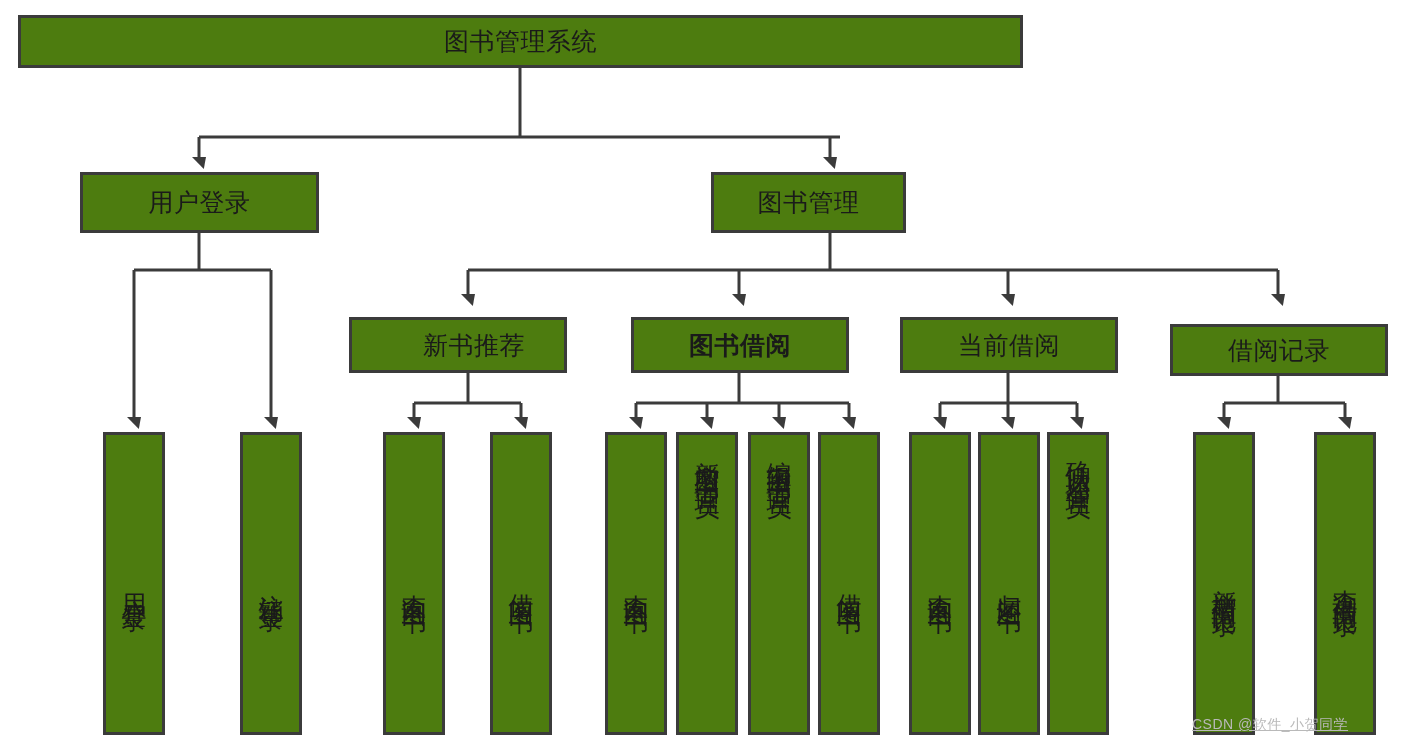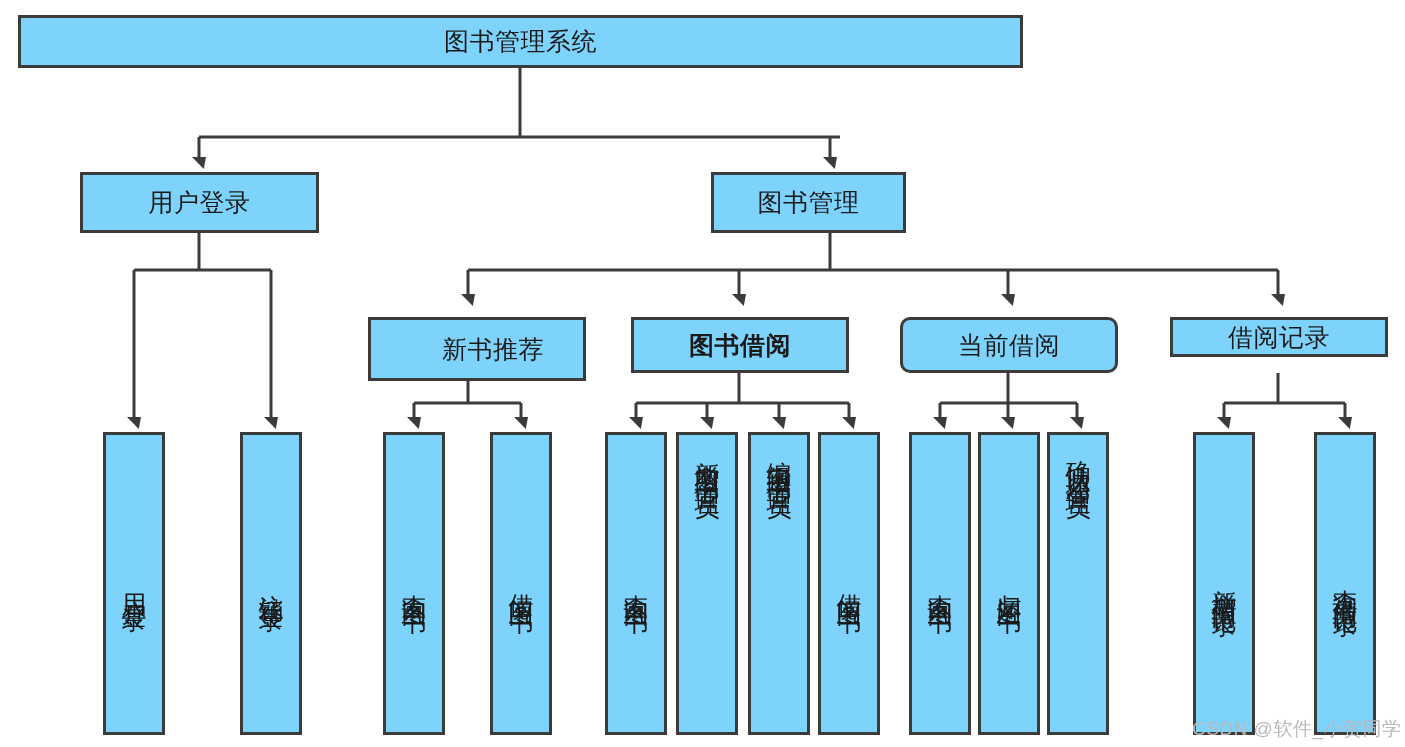--- a/index.html
+++ b/index.html
@@ -22,21 +22,21 @@
     left: 0;
     top: 0;
     width: 1405px;
     height: 747px;
     pointer-events: none;
   }
   .node {
     position: absolute;
     box-sizing: border-box;
     border: 3px solid #3b3b3b;
-    background: #7dd3fc;
+    background: #4d7c0f;
     color: #1a1a1a;
     display: flex;
     align-items: center;
     justify-content: center;
     text-align: center;
     line-height: 1.0;
   }
   .node.horiz {
     font-size: 25px;
     letter-spacing: 0.5px;
@@ -61,24 +61,25 @@
   }
   .vert.center .vtext {
     margin-top: auto;
     margin-bottom: auto;
   }
   .vert.top .vtext {
     margin-top: 6px;
   }
   .watermark {
     position: absolute;
-    font-size: 19px;
+    font-size: 14px;
     color: #b9b9b9;
     white-space: nowrap;
     letter-spacing: 0.5px;
+    text-decoration: underline;
   }
 </style>
 </head>
 <body>
 
 <div id="canvas">
 
   <svg id="edges" viewBox="0 0 1405 747" xmlns="http://www.w3.org/2000/svg">
     <defs>
       <marker id="arrow" markerWidth="12" markerHeight="14" refX="1" refY="7" orient="auto" markerUnits="userSpaceOnUse">
@@ -128,27 +129,27 @@
       <path d="M1345,403 L1345,418" marker-end="url(#arrow)"></path>
     </g>
   </svg>
 
   <div class="node horiz root" style="left:18px; top:15px; width:1005px; height:53px;">图书管理系统</div>
 
   <div class="node horiz" style="left:80px; top:172px; width:239px; height:61px;">用户登录</div>
 
   <div class="node horiz" style="left:711px; top:172px; width:195px; height:61px;">图书管理</div>
 
-  <div class="node horiz" style="left:368px; top:317px; width:218px; height:64px;padding-left:32px;">新书推荐</div>
+  <div class="node horiz" style="left:349px; top:317px; width:218px; height:56px;padding-left:32px;">新书推荐</div>
 
   <div class="node horiz" style="left:631px; top:317px; width:218px; height:56px;font-weight:bold;">图书借阅</div>
 
-  <div class="node horiz" style="left:900px; top:317px; width:218px; height:56px;border-radius:10px;">当前借阅</div>
+  <div class="node horiz" style="left:900px; top:317px; width:218px; height:56px;">当前借阅</div>
 
-  <div class="node horiz" style="left:1170px; top:317px; width:218px; height:40px;">借阅记录</div>
+  <div class="node horiz" style="left:1170px; top:324px; width:218px; height:52px;">借阅记录</div>
 
   <div class="node vert center" style="left:103px; top:432px; width:62px; height:303px;">
     <span class="vtext">用户登录</span>
   </div>
   <div class="node vert center" style="left:240px; top:432px; width:62px; height:303px;">
     <span class="vtext">注销登录</span>
   </div>
 
   <div class="node vert center" style="left:383px; top:432px; width:62px; height:303px;">
     <span class="vtext">查询图书</span>

